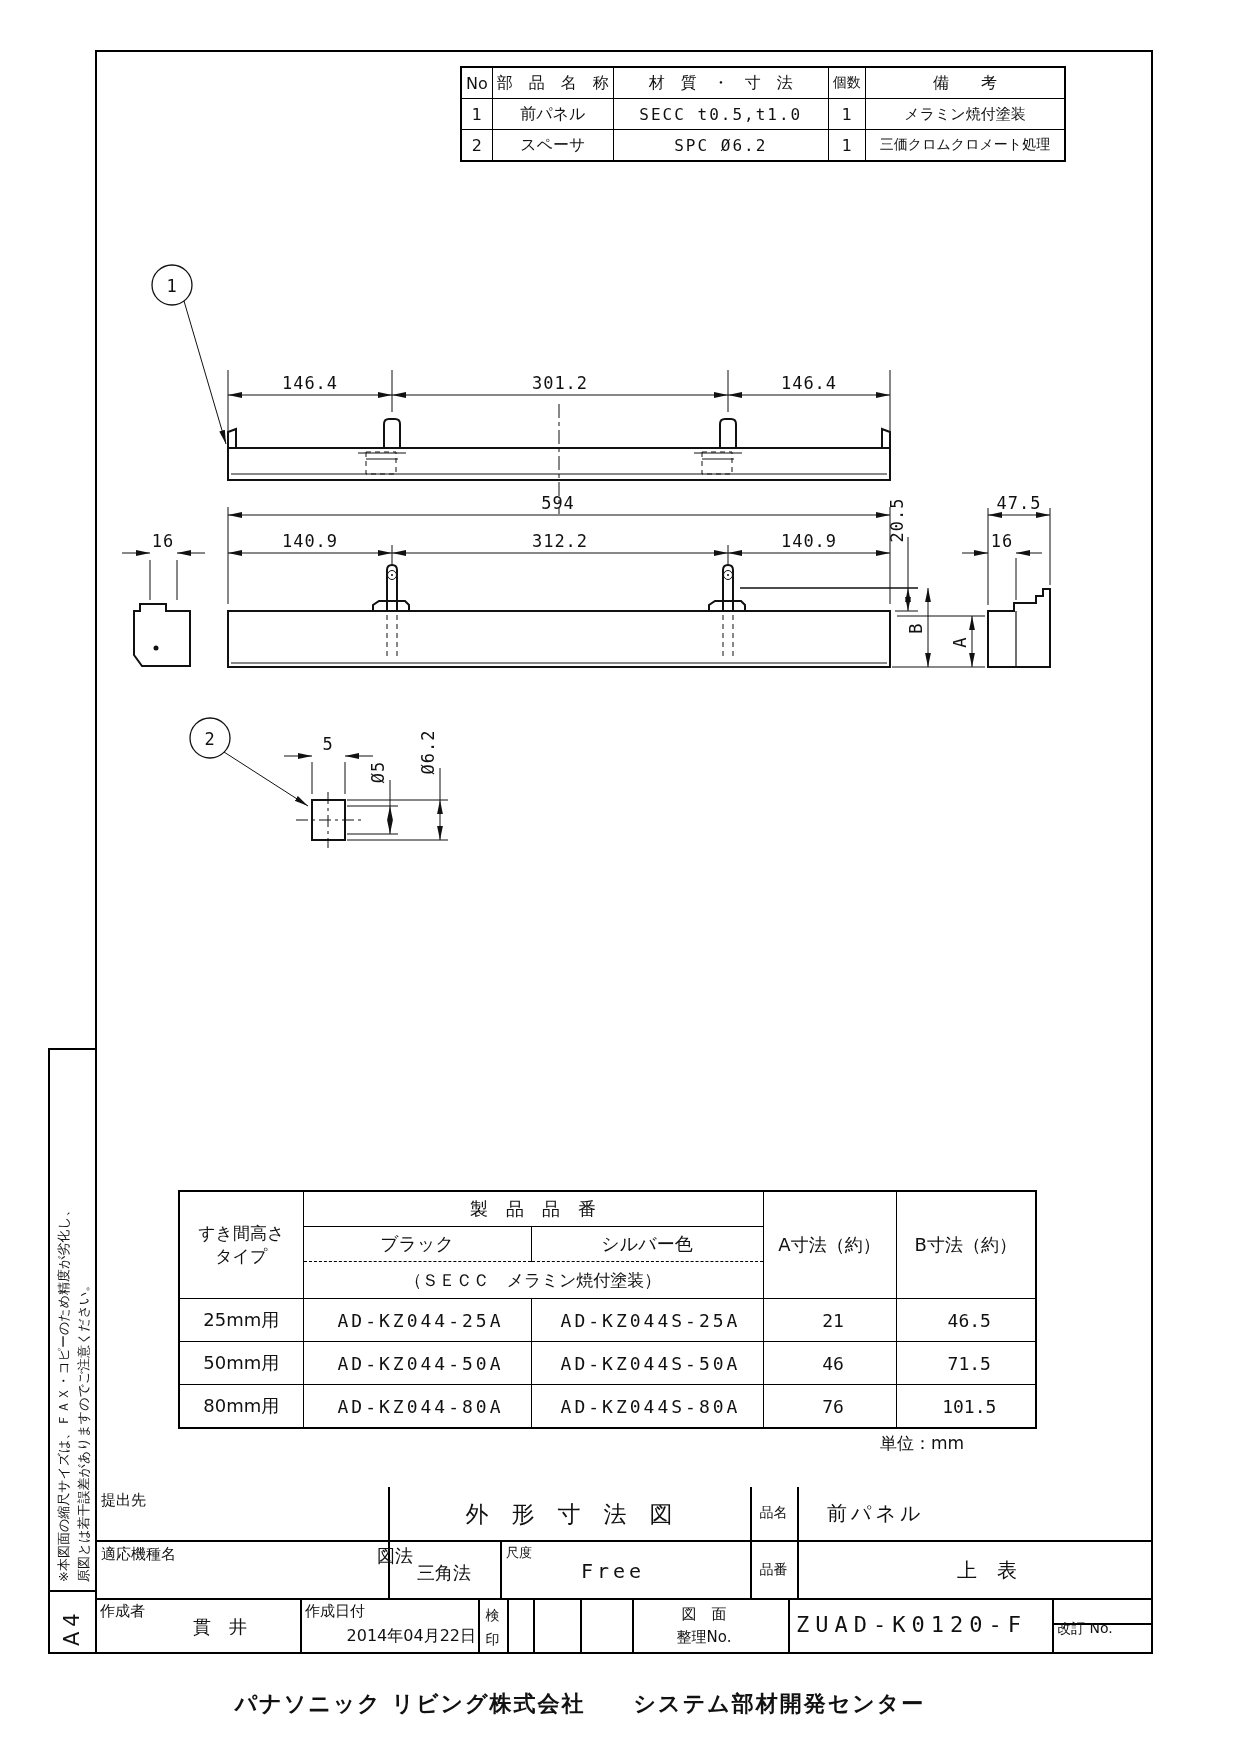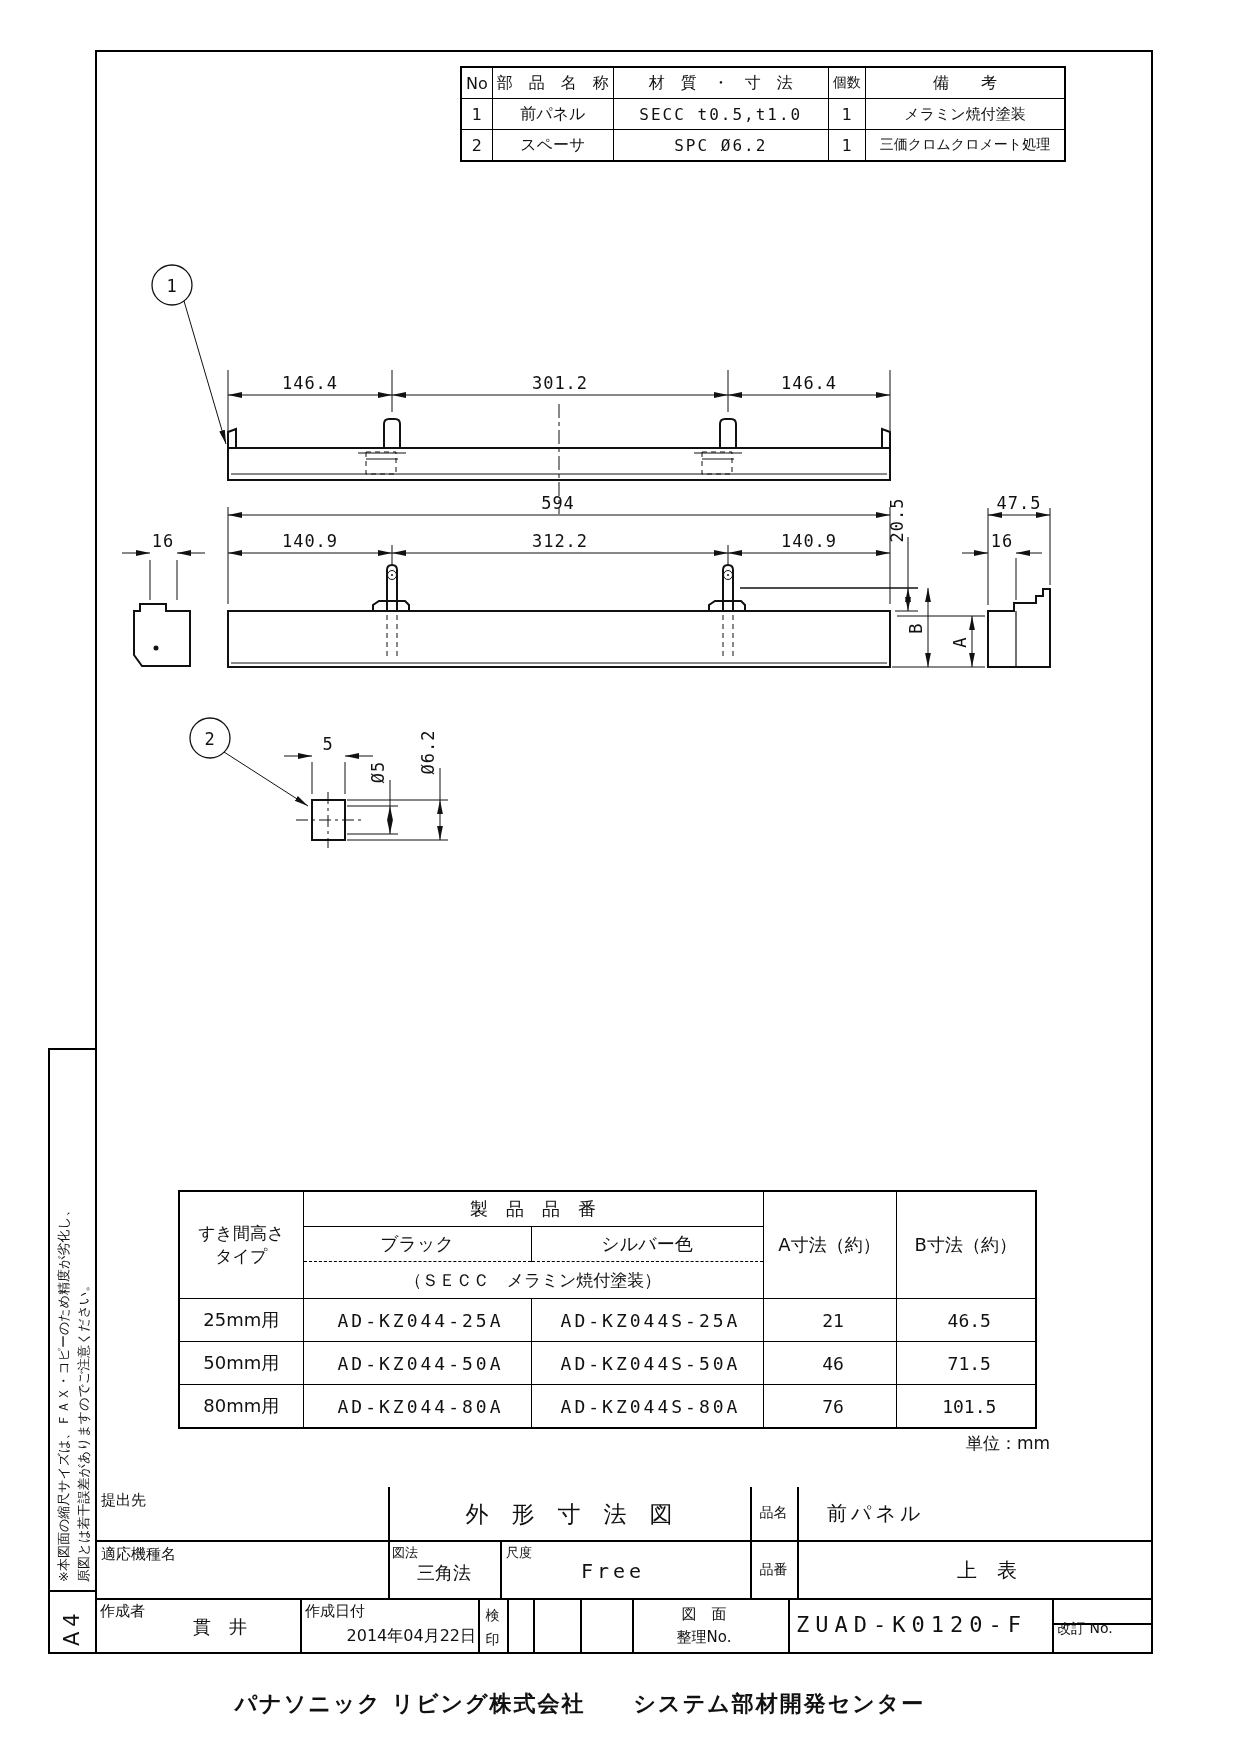--- a/index.html
+++ b/index.html
@@ -274,21 +274,21 @@
     <tr>
       <td style="height:40px">80mm用</td>
       <td class="mono ls3">AD-KZ044-80A</td>
       <td class="mono ls3">AD-KZ044S-80A</td>
       <td class="mono">76</td>
       <td class="mono">101.5</td>
     </tr>
   </tbody>
     </table>
 
-  <div class="unit-note" style="text-align:right">単位：mm</div>
+  <div class="unit-note" style="">単位：mm</div>
 
   <div class="tblock">
 
     <div class="tb-line" style="left:0;top:53px;width:1058px;height:2px"></div>
     <div class="tb-line" style="left:0;top:111px;width:1058px;height:2px"></div>
     <div class="tb-line" style="left:293px;top:0;width:2px;height:111px"></div>
     <div class="tb-line" style="left:655px;top:0;width:2px;height:111px"></div>
     <div class="tb-line" style="left:702px;top:0;width:2px;height:111px"></div>
     <div class="tb-line" style="left:405px;top:53px;width:2px;height:58px"></div>
     <div class="tb-line" style="left:205px;top:111px;width:2px;height:56px"></div>
@@ -299,21 +299,21 @@
     <div class="tb-line" style="left:537px;top:111px;width:2px;height:56px"></div>
     <div class="tb-line" style="left:693px;top:111px;width:2px;height:56px"></div>
     <div class="tb-line" style="left:957px;top:111px;width:2px;height:56px"></div>
     <div class="tb-line" style="left:957px;top:136px;width:101px;height:1.5px"></div>
 
     <div class="tb-txt" style="left:6px;top:4px;font-size:15px">提出先</div>
     <div class="tb-txt" style="left:293px;top:12px;width:362px;text-align:center;font-size:23px">外　形　寸　法　図</div>
     <div class="tb-txt" style="left:655px;top:17px;width:47px;text-align:center;font-size:14px">品名</div>
     <div class="tb-txt" style="left:732px;top:13px;font-size:20px;letter-spacing:4px">前パネル</div>
     <div class="tb-txt" style="left:6px;top:58px;font-size:15px">適応機種名</div>
-    <div class="tb-txt" style="left:297px;top:57px;font-size:13px">図法</div>
+    <div class="tb-txt" style="left:282px;top:57px;font-size:18px">図法</div>
     <div class="tb-txt" style="left:293px;top:74px;width:112px;text-align:center;font-size:18px">三角法</div>
     <div class="tb-txt" style="left:411px;top:57px;font-size:13px">尺度</div>
     <div class="tb-txt mono" style="left:405px;top:72px;width:210px;text-align:center;font-size:20px;letter-spacing:4px">Free</div>
     <div class="tb-txt" style="left:655px;top:74px;width:47px;text-align:center;font-size:14px">品番</div>
     <div class="tb-txt" style="left:702px;top:70px;width:220px;text-align:right;font-size:20px">上　表</div>
     <div class="tb-txt" style="left:5px;top:115px;font-size:15px">作成者</div>
     <div class="tb-txt" style="left:60px;top:128px;width:130px;text-align:center;font-size:18px">貫　井</div>
     <div class="tb-txt" style="left:210px;top:115px;font-size:15px">作成日付</div>
     <div class="tb-txt" style="left:209px;top:139px;width:172px;text-align:right;font-size:16px">2014年04月22日</div>
     <div class="tb-txt" style="left:383px;top:116px;width:29px;text-align:center;font-size:14px;line-height:24px">

